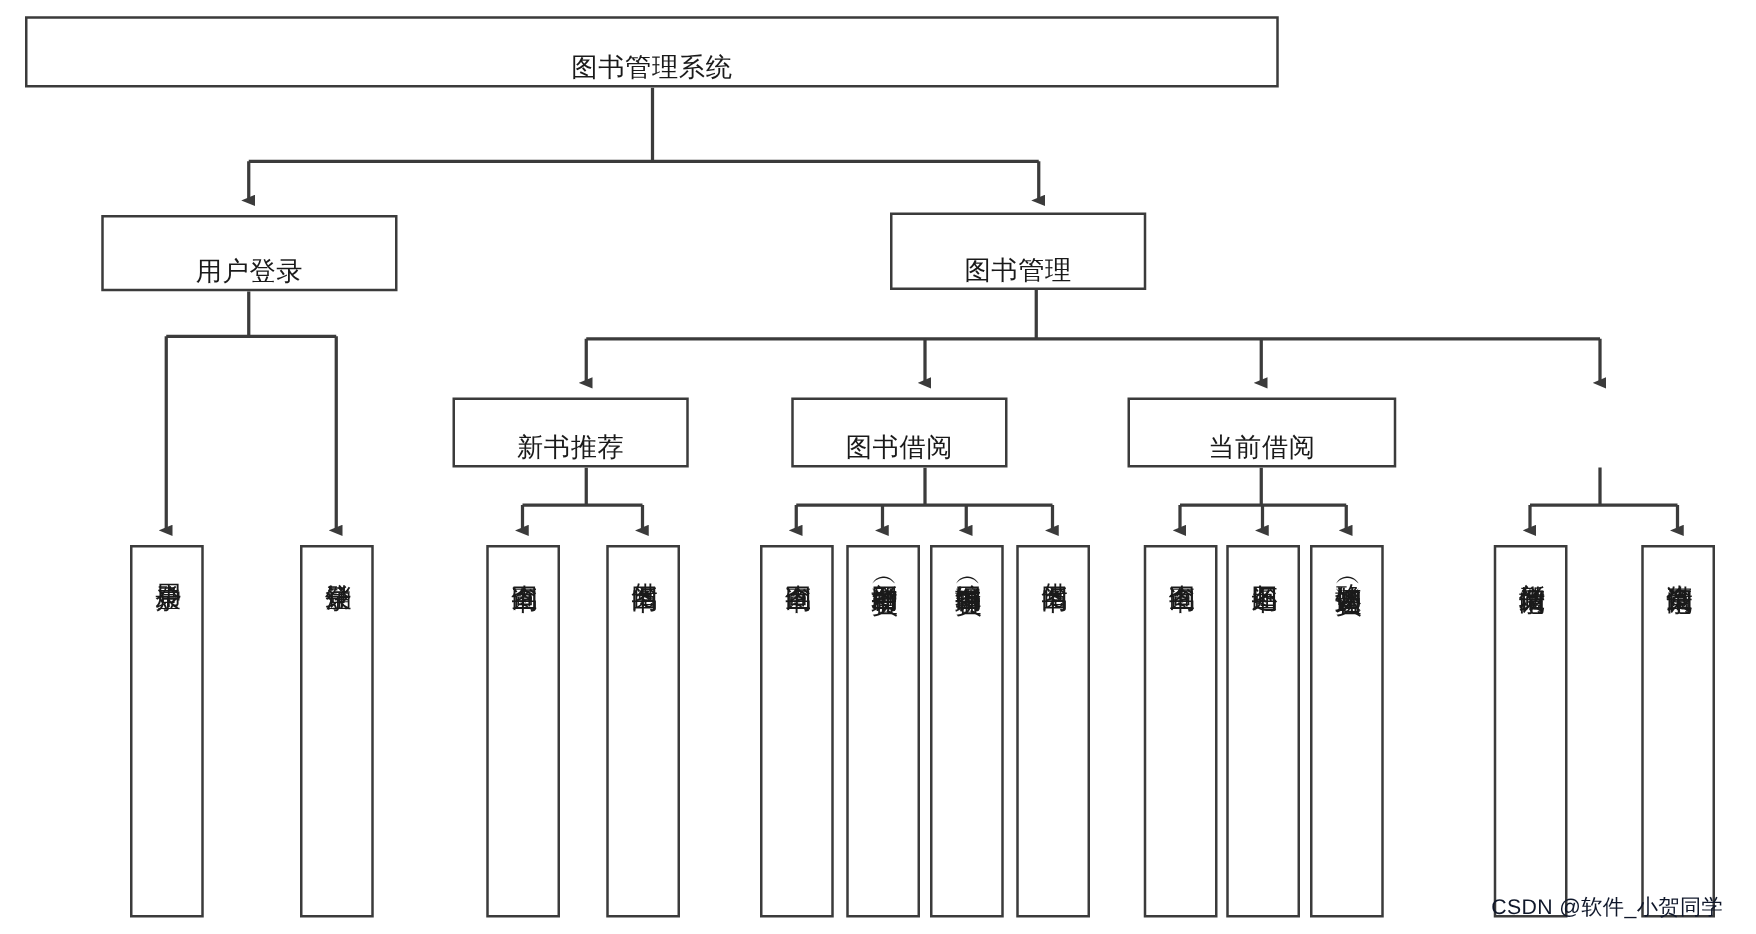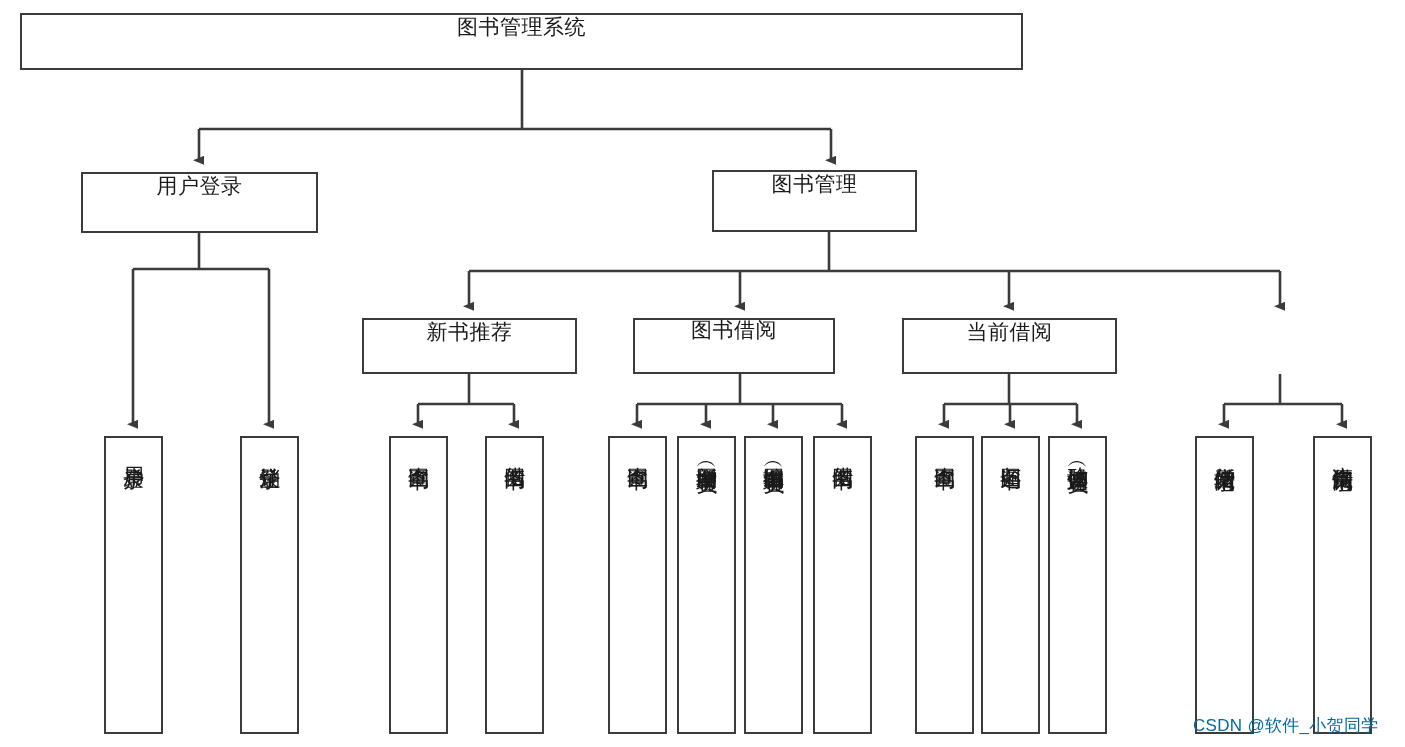--- a/index.html
+++ b/index.html
@@ -23,21 +23,21 @@
     top: 0;
     width: 1405px;
     height: 747px;
   }
   .node {
     position: absolute;
     box-sizing: border-box;
     background: #ffffff;
     border: 2px solid #3b3b3b;
     display: flex;
-    align-items: flex-start;
+    align-items: flex-end;
     justify-content: center;
     z-index: 2;
   }
   .node-label {
     color: #1a1a1a;
     line-height: 1.18;
     letter-spacing: 0.5px;
     text-align: center;
     white-space: nowrap;
   }
@@ -57,21 +57,21 @@
     text-orientation: upright;
     font-size: 21px;
     line-height: 1.16;
     letter-spacing: 1px;
   }
   .watermark {
     position: absolute;
     left: 1193px;
     top: 714px;
     font-size: 17px;
-    color: #0369a1;
+    color: #0f172a;
     white-space: nowrap;
     z-index: 5;
     letter-spacing: 0.3px;
   }
 </style>
 </head>
 <body>
 
 <div id="diagram-root">
 
@@ -129,24 +129,24 @@
     <span class="node-label">图书管理系统</span>
   </div>
 
   <div class="node h" style="left:81px; top:172px; width:237px; height:61px;">
     <span class="node-label">用户登录</span>
   </div>
   <div class="node h" style="left:712px; top:170px; width:205px; height:62px;">
     <span class="node-label">图书管理</span>
   </div>
 
-  <div class="node h" style="left:362px; top:318px; width:215px; height:56px;">
+  <div class="node h" style="left:362px; top:318px; width:189px; height:56px;">
     <span class="node-label">新书推荐</span>
   </div>
-  <div class="node h" style="left:633px; top:318px; width:202px; height:56px;font-family:Liberation Mono, monospace;">
+  <div class="node h" style="left:633px; top:318px; width:173px; height:56px;">
     <span class="node-label">图书借阅</span>
   </div>
   <div class="node h" style="left:902px; top:318px; width:215px; height:56px;">
     <span class="node-label">当前借阅</span>
   </div>
 
   <div class="node v" style="left:104px; top:436px; width:59px; height:298px;">
     <span class="node-label">用户登录</span>
   </div>
   <div class="node v" style="left:240px; top:436px; width:59px; height:298px;">

